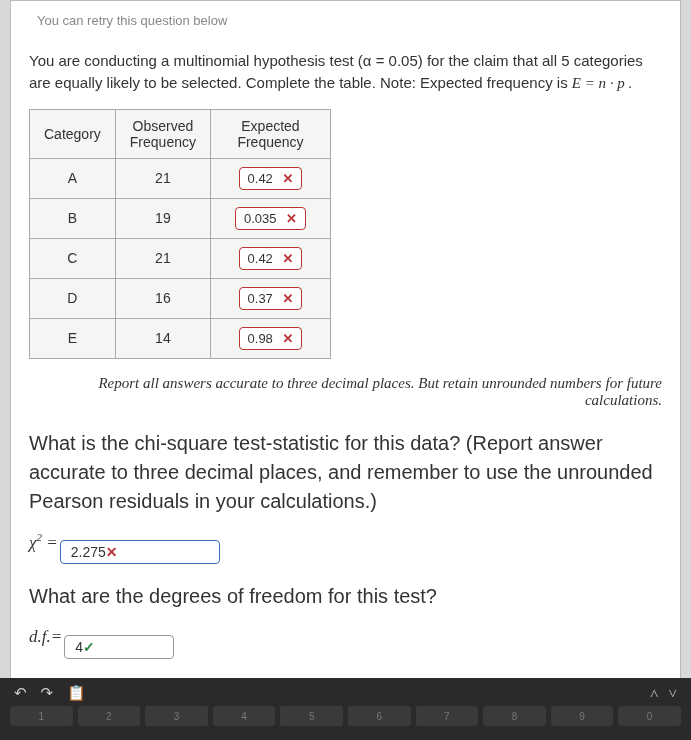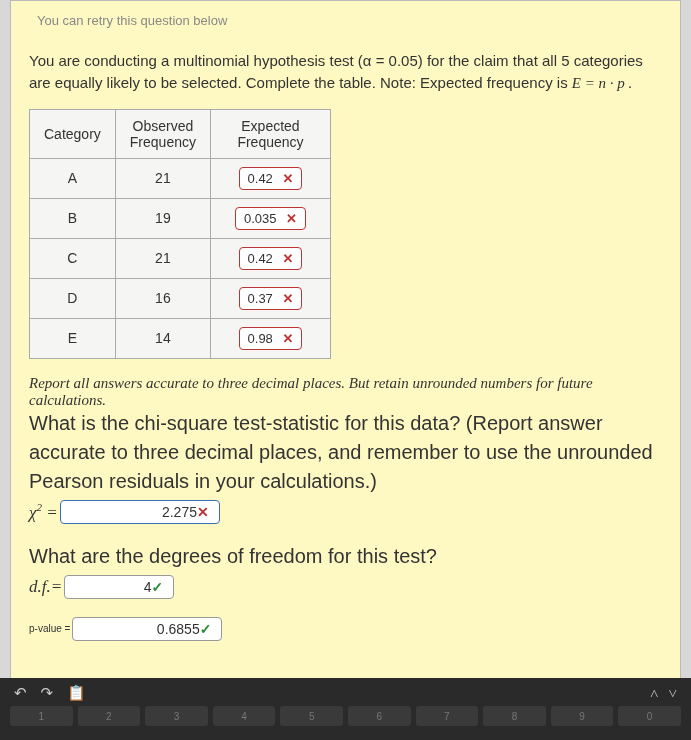--- a/index.html
+++ b/index.html
@@ -5,21 +5,21 @@
   * { box-sizing: border-box; margin: 0; padding: 0; }
   body {
     font-family: Georgia, 'Times New Roman', serif;
     background: #d8d8d8;
     width: 691px;
     height: 740px;
     overflow: hidden;
     position: relative;
   }
   .page {
-    background: #fef9c3;
+    background: #ffffff;
     margin: 0 10px;
     padding: 12px 18px 0 18px;
     min-height: 690px;
     border: 1px solid #bbb;
   }
   .retry-bar {
     color: #888;
     font-size: 13px;
     margin-bottom: 22px;
     padding-left: 8px;
@@ -63,21 +63,23 @@
   .answer-cell .xmark {
     color: #b33;
     font-weight: bold;
     margin-left: 6px;
     font-family: Arial, sans-serif;
   }
   .note-text {
     font-style: italic;
     font-size: 15px;
     color: #333;
+    margin-bottom: 20px;
     font-family: 'Times New Roman', serif;
+    text-align: right;
   }
   .qtext {
     font-size: 20px;
     color: #333;
     line-height: 1.45;
     margin-bottom: 4px;
     font-family: Arial, sans-serif;
   }
   .eqrow {
     display: flex;
@@ -94,22 +96,23 @@
   .input-box {
     border: 1.5px solid #3a6fb7;
     border-radius: 4px;
     background: #fff;
     padding: 3px 10px;
     min-width: 160px;
     font-size: 14px;
     font-style: normal;
     font-family: Arial, sans-serif;
     display: inline-flex;
-    justify-content: flex-end;
-    align-items: center;
+    justify-content: flex-start;
+    align-items: center;
+    margin-top: 20px;
   }
   .input-box.small { min-width: 110px; border-color: #999; }
   .input-box.small2 { min-width: 150px; border-color: #999; }
   .xmark2 { color: #b33; font-weight: bold; font-family: Arial, sans-serif; }
   .checkmark { color: #2a8a3a; font-weight: bold; font-family: Arial, sans-serif; }
   .bottombar {
     position: absolute;
     bottom: 0; left: 0; right: 0;
     height: 62px;
     background: #2a2a2a;

